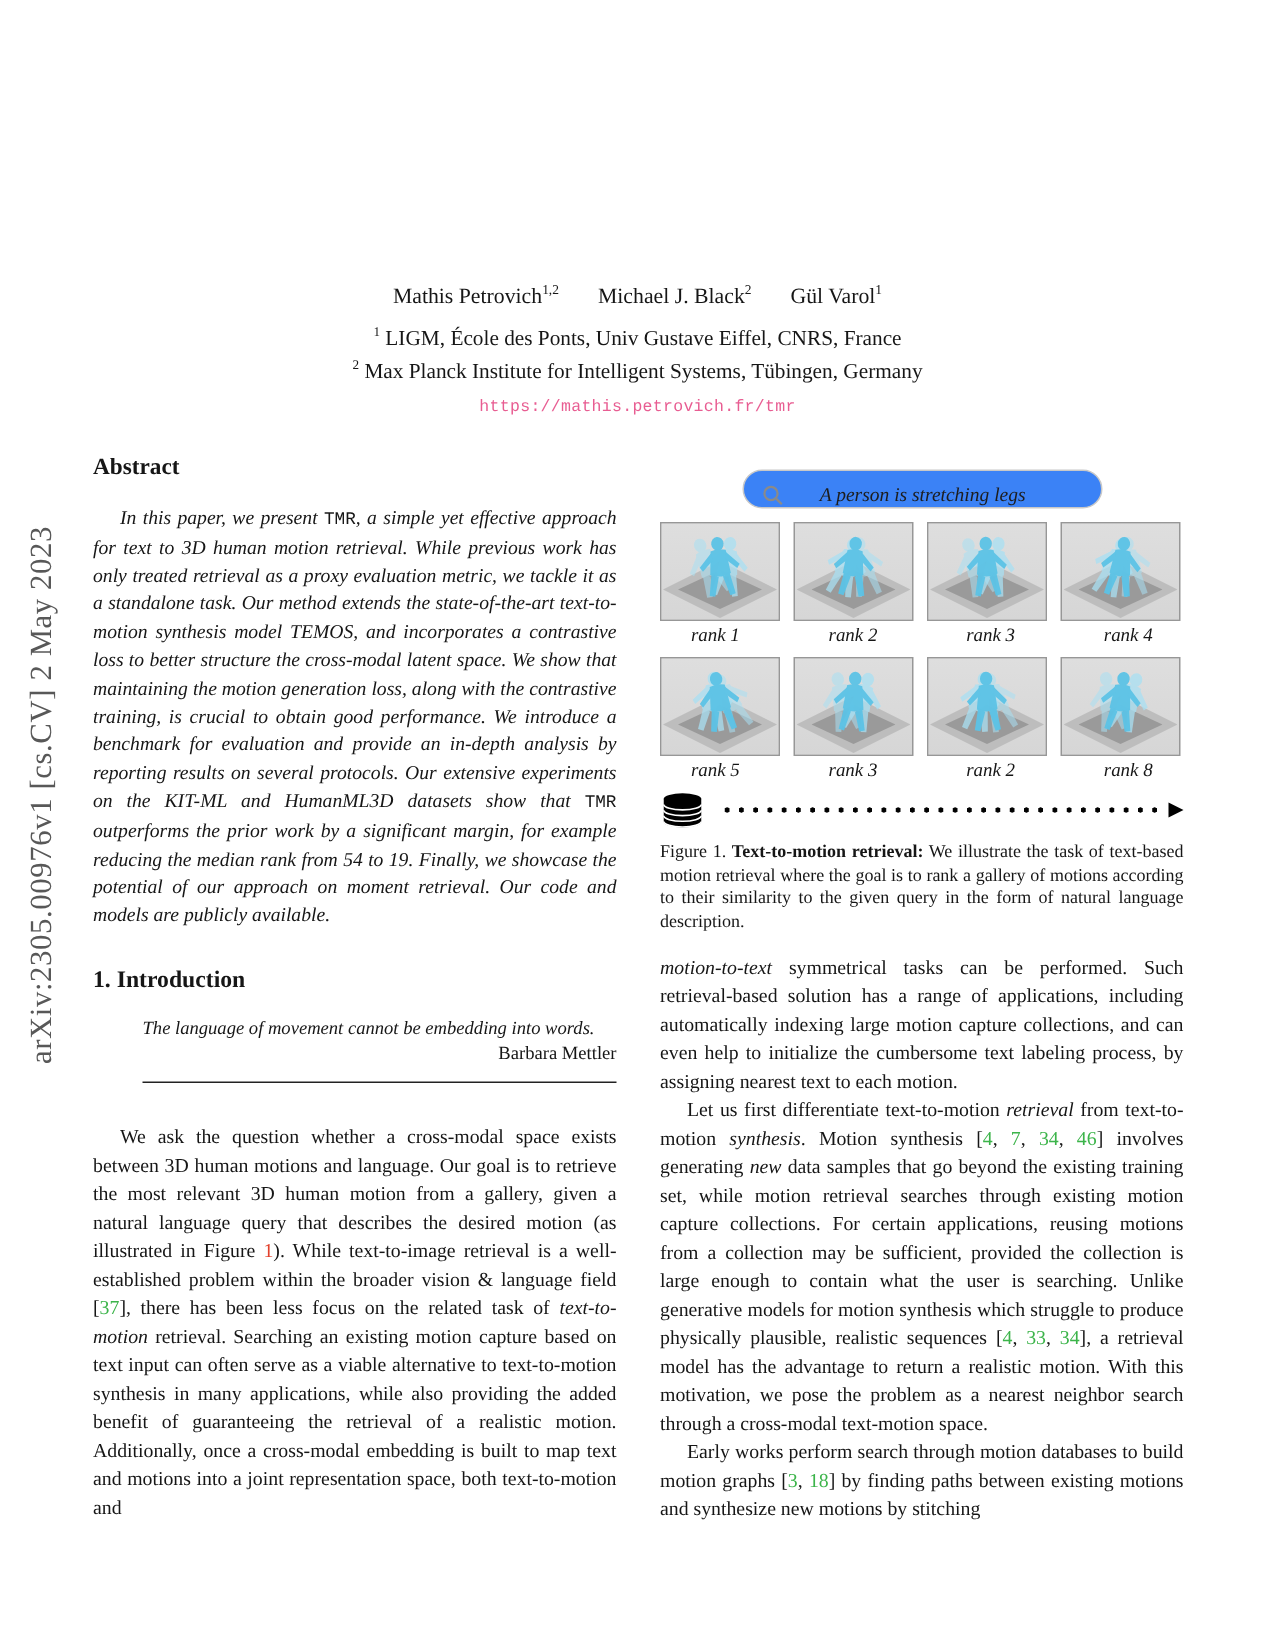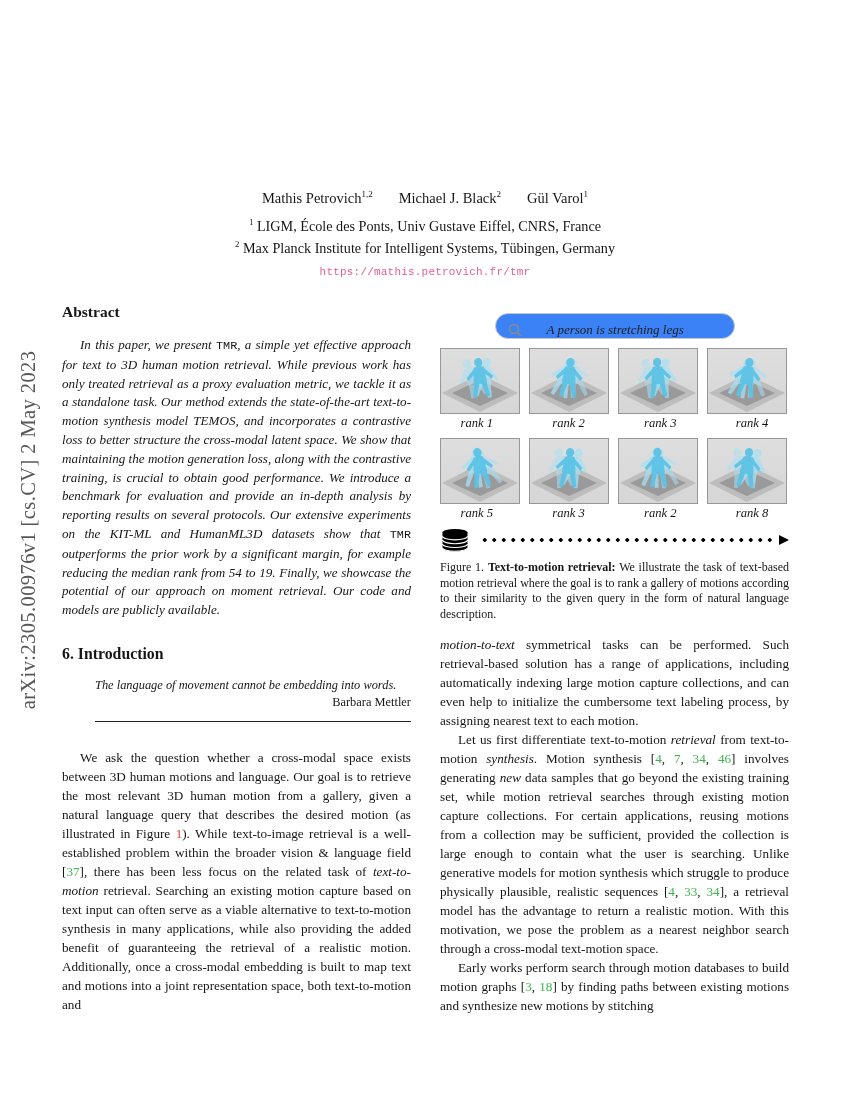--- a/index.html
+++ b/index.html
@@ -91,21 +91,21 @@
     </div>
 
   <div class="url-line">
     <a href="#">https://mathis.petrovich.fr/tmr</a>
   </div>
 
   <div class="col-left">
     <div class="abs-heading">Abstract</div>
     <p class="abs-body"><span class="it">In this paper, we present </span><span class="mono-sm">TMR</span><span class="it">, a simple yet effective approach for text to 3D human motion retrieval. While previous work has only treated retrieval as a proxy evaluation metric, we tackle it as a standalone task. Our method extends the state-of-the-art text-to-motion synthesis model TEMOS, and incorporates a contrastive loss to better structure the cross-modal latent space. We show that maintaining the motion generation loss, along with the contrastive training, is crucial to obtain good performance. We introduce a benchmark for evaluation and provide an in-depth analysis by reporting results on several protocols. Our extensive experiments on the KIT-ML and HumanML3D datasets show that </span><span class="mono-sm">TMR</span><span class="it"> outperforms the prior work by a significant margin, for example reducing the median rank from 54 to 19. Finally, we showcase the potential of our approach on moment retrieval. Our code and models are publicly available.</span></p>
 
-    <div class="sec-heading">6. Introduction</div>
+    <div class="sec-heading">1. Introduction</div>
 
     <div class="epigraph">
       <div class="q">The language of movement cannot be embedding into words.</div>
       <div class="a">Barbara Mettler</div>
     </div>
     <hr class="epigraph-rule">
 
     <p class="para indent first"><span>We ask the question whether a cross-modal space exists between 3D human motions and language. Our goal is to retrieve the most relevant 3D human motion from a gallery, given a natural language query that describes the desired motion (as illustrated in Figure </span><span class="figref">1</span><span>). While text-to-image retrieval is a well-established problem within the broader vision &amp; language field [</span><span class="cite">37</span><span>], there has been less focus on the related task of </span><span class="it">text-to-motion</span><span> retrieval. Searching an existing motion capture based on text input can often serve as a viable alternative to text-to-motion synthesis in many applications, while also providing the added benefit of guaranteeing the retrieval of a realistic motion. Additionally, once a cross-modal embedding is built to map text and motions into a joint representation space, both text-to-motion and</span></p>
   </div>
 

